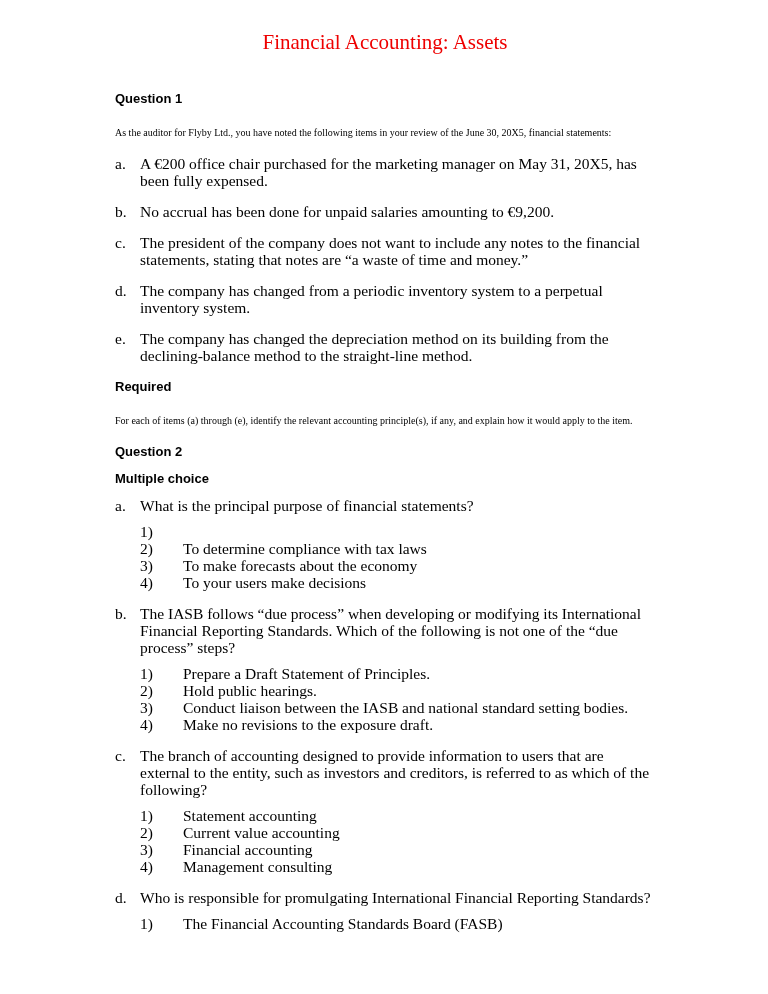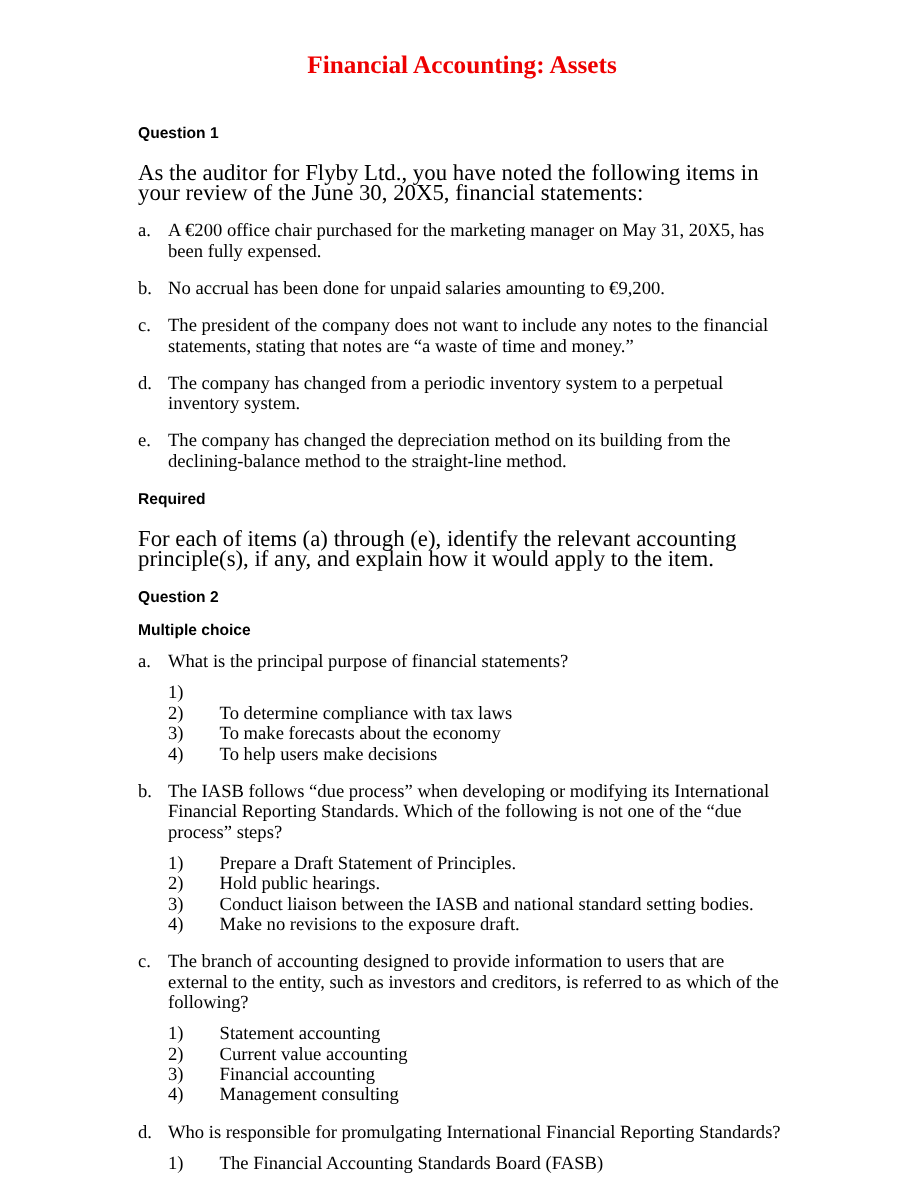--- a/index.html
+++ b/index.html
@@ -8,36 +8,36 @@
     font-family: "Liberation Serif", serif;
     color: #000000;
   }
   .page {
     box-sizing: border-box;
     width: 768px; height: 994px;
     padding: 30px 113px 0 115px;
   }
   .doc-title {
     font-family: "Liberation Serif", serif;
-    font-weight: bold;
+    font-weight: normal;
     font-size: 21px;
     text-align: center;
-    margin: 12px 0 36px 0;
+    margin: 0 0 36px 0;
     line-height: 24px;
   }
   .h-sans {
     font-family: "Liberation Sans", sans-serif;
     font-weight: bold;
     font-size: 13px;
     line-height: 18px;
     margin: 0 0 9px 0;
   }
   .sect-gap { }
   .para {
-    font-size: 19px;
+    font-size: 10px;
     line-height: 17px;
     margin: 16px 0 14px 0;
   }
   .item {
     display: flex;
     font-size: 15.5px;
     line-height: 17px;
     margin: 0 0 14px 0;
   }
   .marker { flex: none; width: 25px; }
@@ -100,21 +100,21 @@
       <div class="opt">
         <span class="num">2)</span>
         <span>To determine compliance with tax laws</span>
       </div>
       <div class="opt">
         <span class="num">3)</span>
         <span>To make forecasts about the economy</span>
       </div>
       <div class="opt">
         <span class="num">4)</span>
-        <span>To help users make decisions</span>
+        <span>To your users make decisions</span>
       </div>
     </div>
   </div>
 
   <div class="qblock">
     <div class="item" style="margin:0;">
       <span class="marker">b.</span>
       <span class="itext">The IASB follows “due process” when developing or modifying its International Financial Reporting Standards. Which of the following is not one of the “due process” steps?</span>
     </div>
     <div class="opts">

